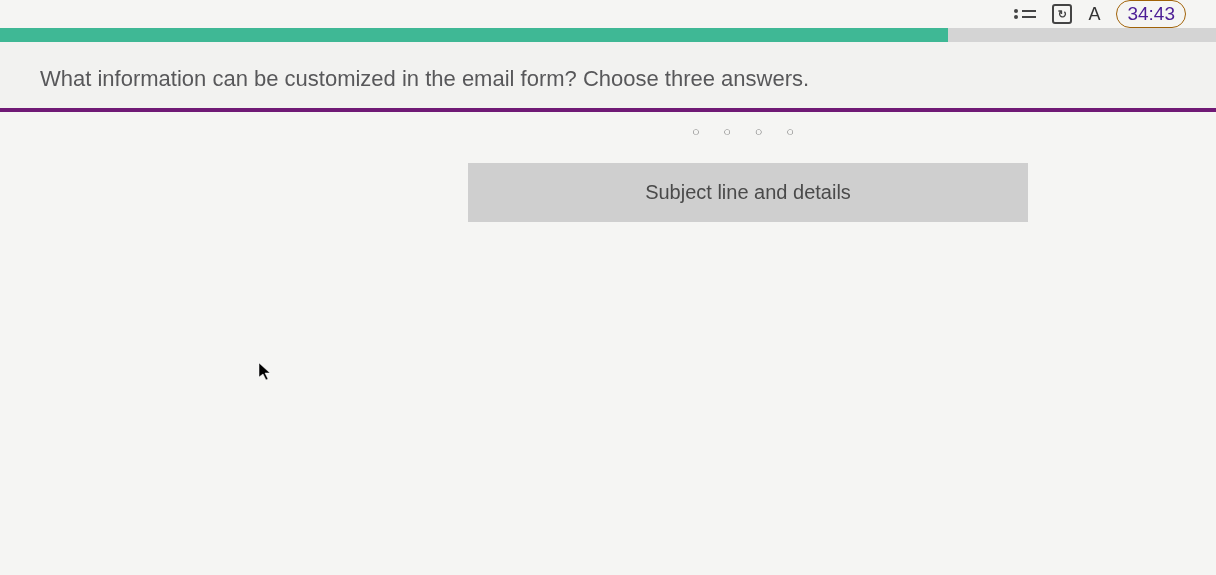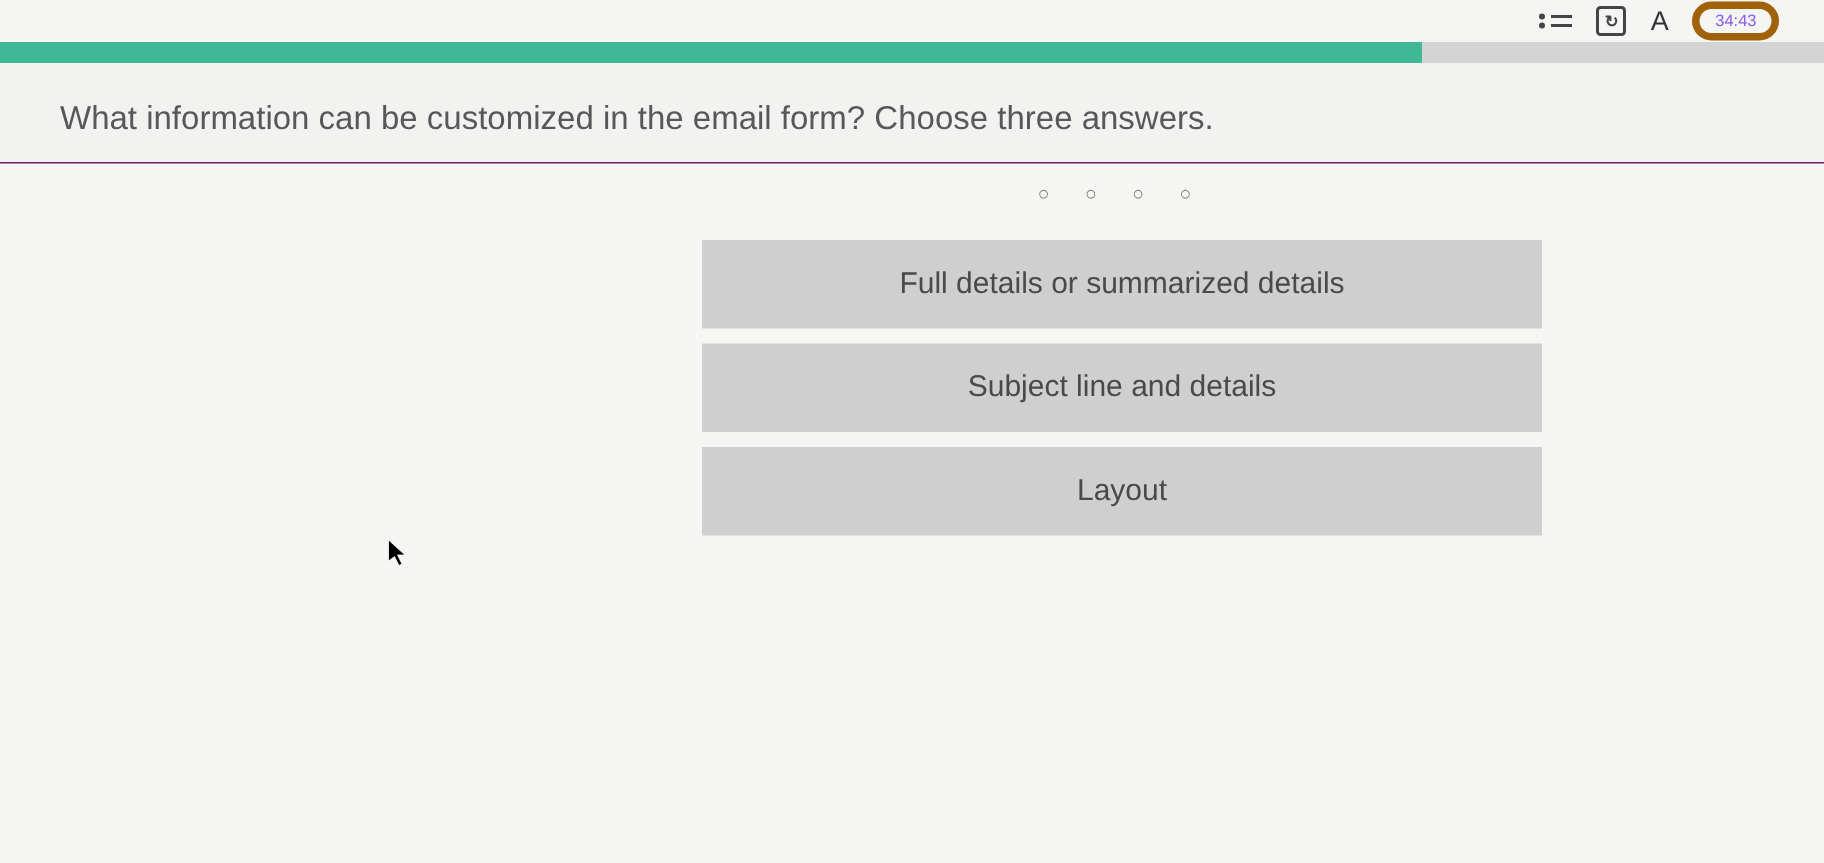--- a/index.html
+++ b/index.html
@@ -54,41 +54,41 @@
       width: 20px; height: 20px; border: 2px solid #444; border-radius: 3px;
       display: flex; align-items: center; justify-content: center;
       font-size: 11px; color: #444; font-weight: bold;
     }
     .text-a {
       font-size: 18px;
       font-weight: 500;
       color: #333;
     }
     .timer-badge {
-      border: 5px solid #a16207;
+      border: 1px solid #a16207;
       border-radius: 16px;
       padding: 2px 10px;
-      font-size: 11px;
-      color: #8b5cf6;
+      font-size: 19px;
+      color: #4c1d95;
     }
     .progress-bar {
       height: 14px;
       background: #d4d4d4;
       width: 100%;
       position: relative;
     }
     .progress-fill {
       position: absolute;
       left: 0; top: 0; bottom: 0;
       width: 78%;
       background: #3fb895;
     }
     .question-section {
       padding: 24px 40px 16px 40px;
-      border-bottom: 1px solid #701a75;
+      border-bottom: 4px solid #701a75;
       background: #f2f2f0;
     }
     .question-text {
       font-size: 22px;
       color: #58585a;
       font-weight: 400;
     }
     .answers-area {
       position: relative;
       padding-top: 12px;
@@ -152,22 +152,20 @@
   <div class="progress-fill"></div>
 </div>
 
 <div class="question-section">
   <div class="question-text">What information can be customized in the email form? Choose three answers.</div>
 </div>
 
 <div class="answers-area">
   <div class="dots-row">○ ○ ○ ○</div>
   <div class="answer-list">
-    <div class="answer-option">Full details or summarized details</div>
     <div class="answer-option">Subject line and details</div>
-    <div class="answer-option">Layout</div>
   </div>
   <div class="cursor-arrow">
     <svg width="16" height="20" viewBox="0 0 16 20">
       <path d="M1 1 L1 15 L5 12 L8 18 L10 17 L7 11 L12 11 Z" fill="#000" stroke="#fff" stroke-width="0.5"></path>
     </svg>
   </div>
 </div>
 
 </body></html>

